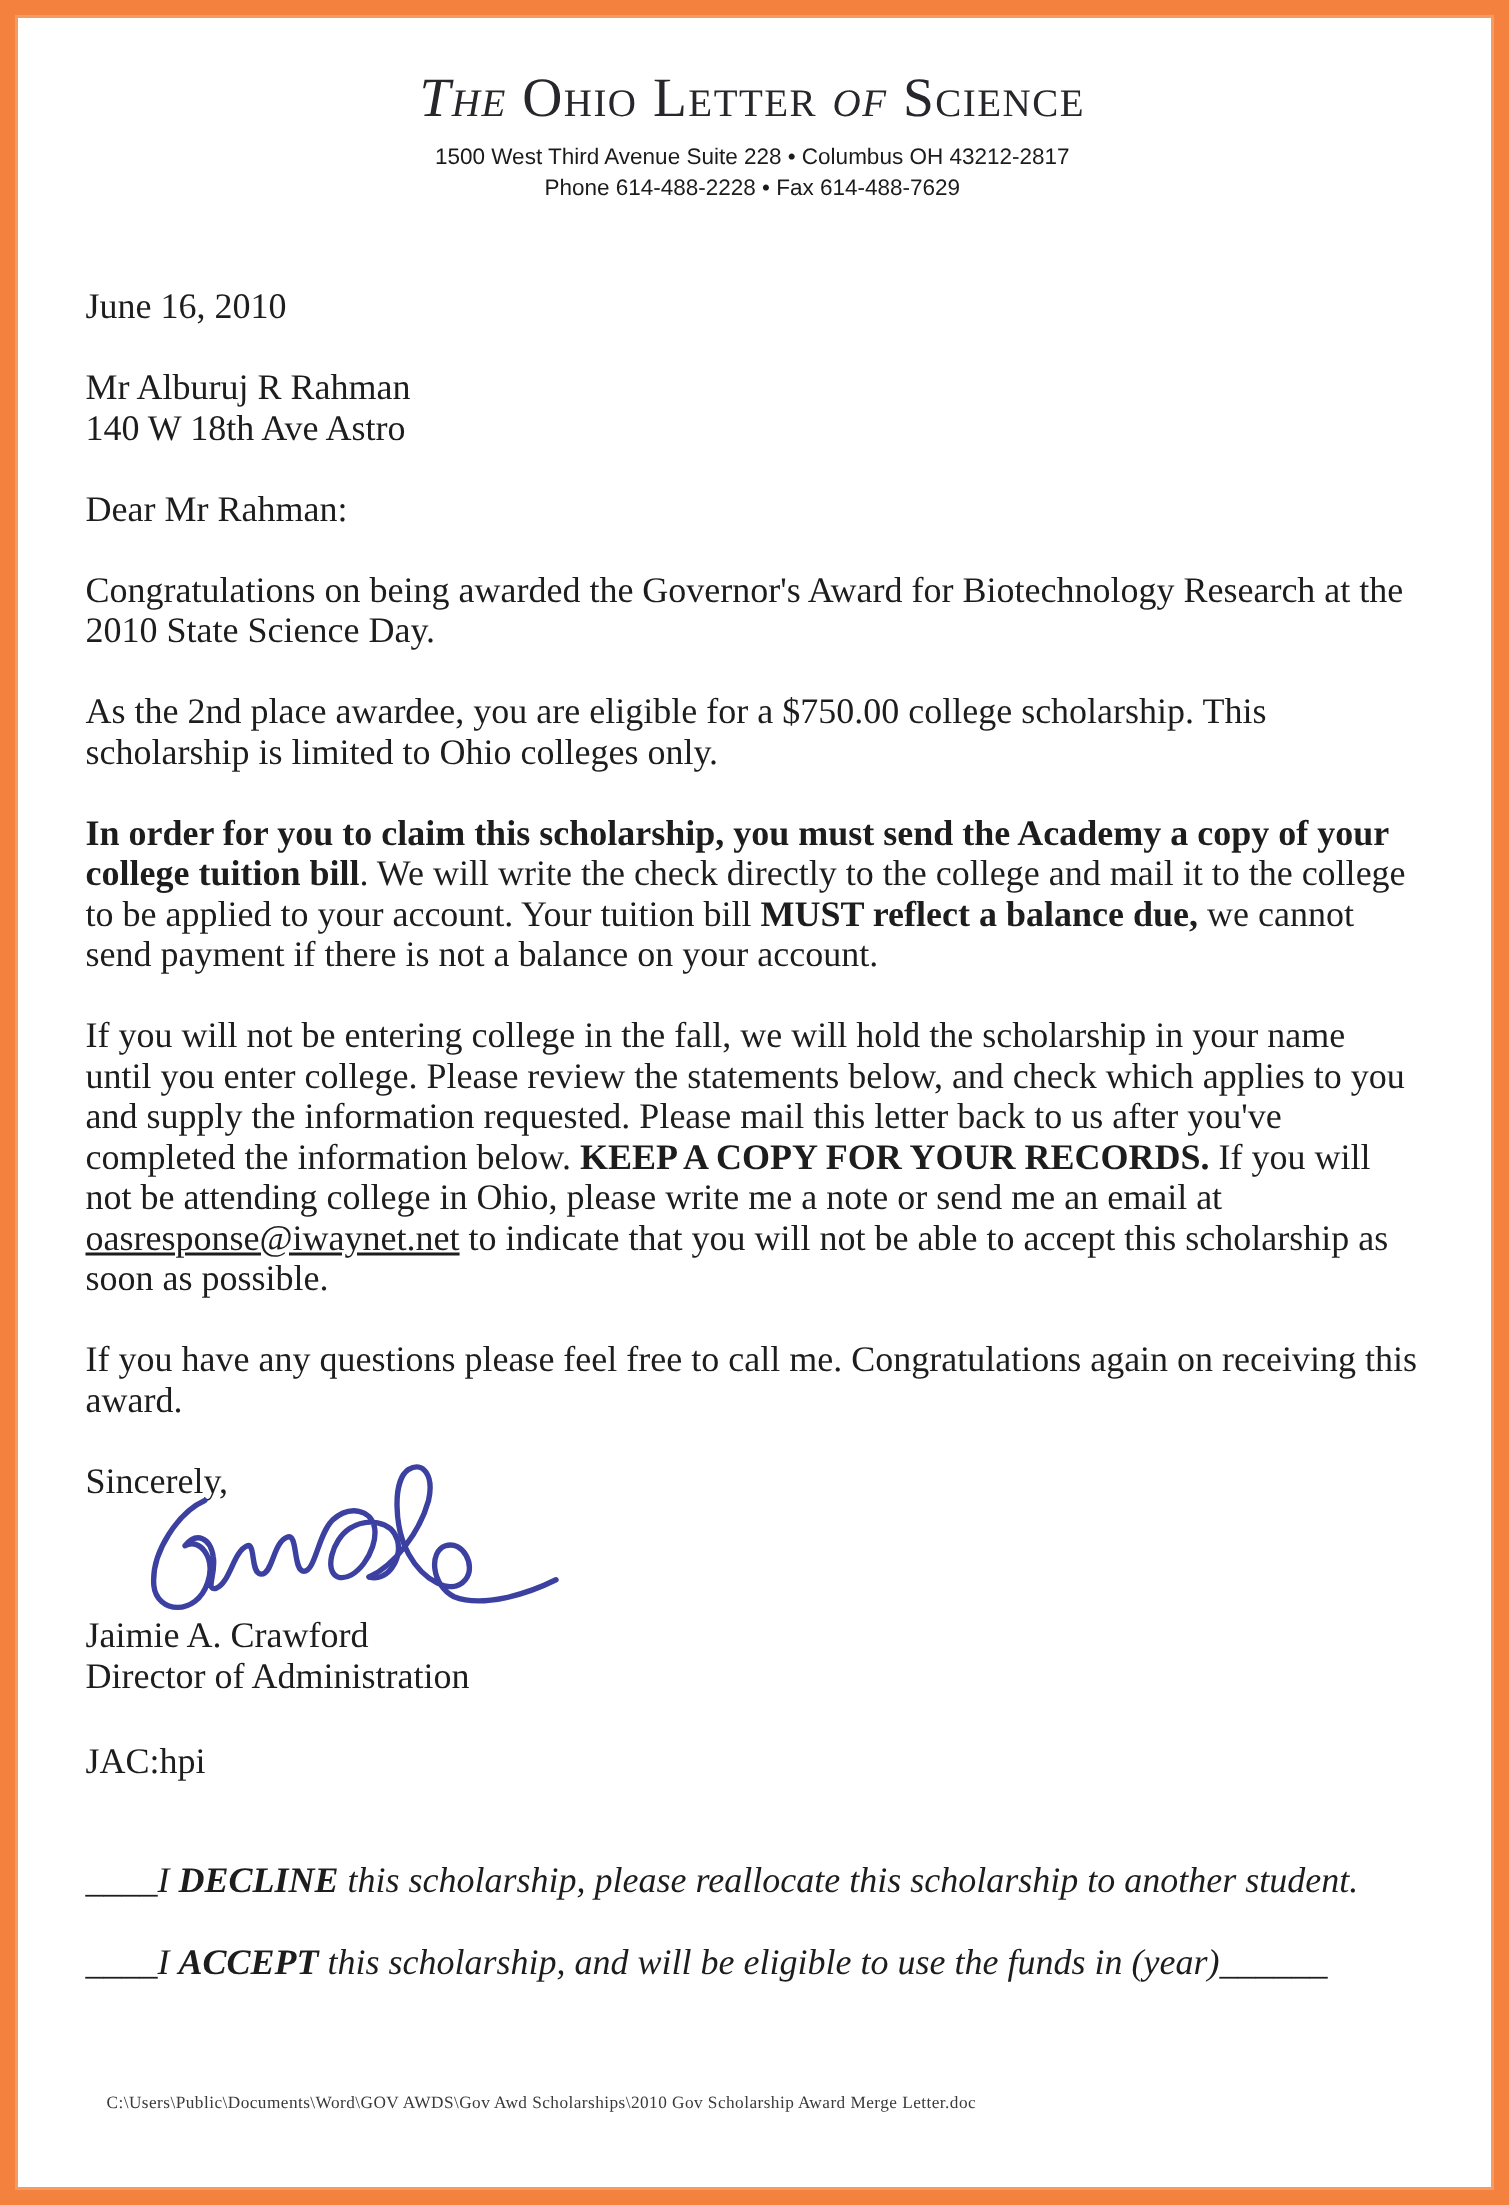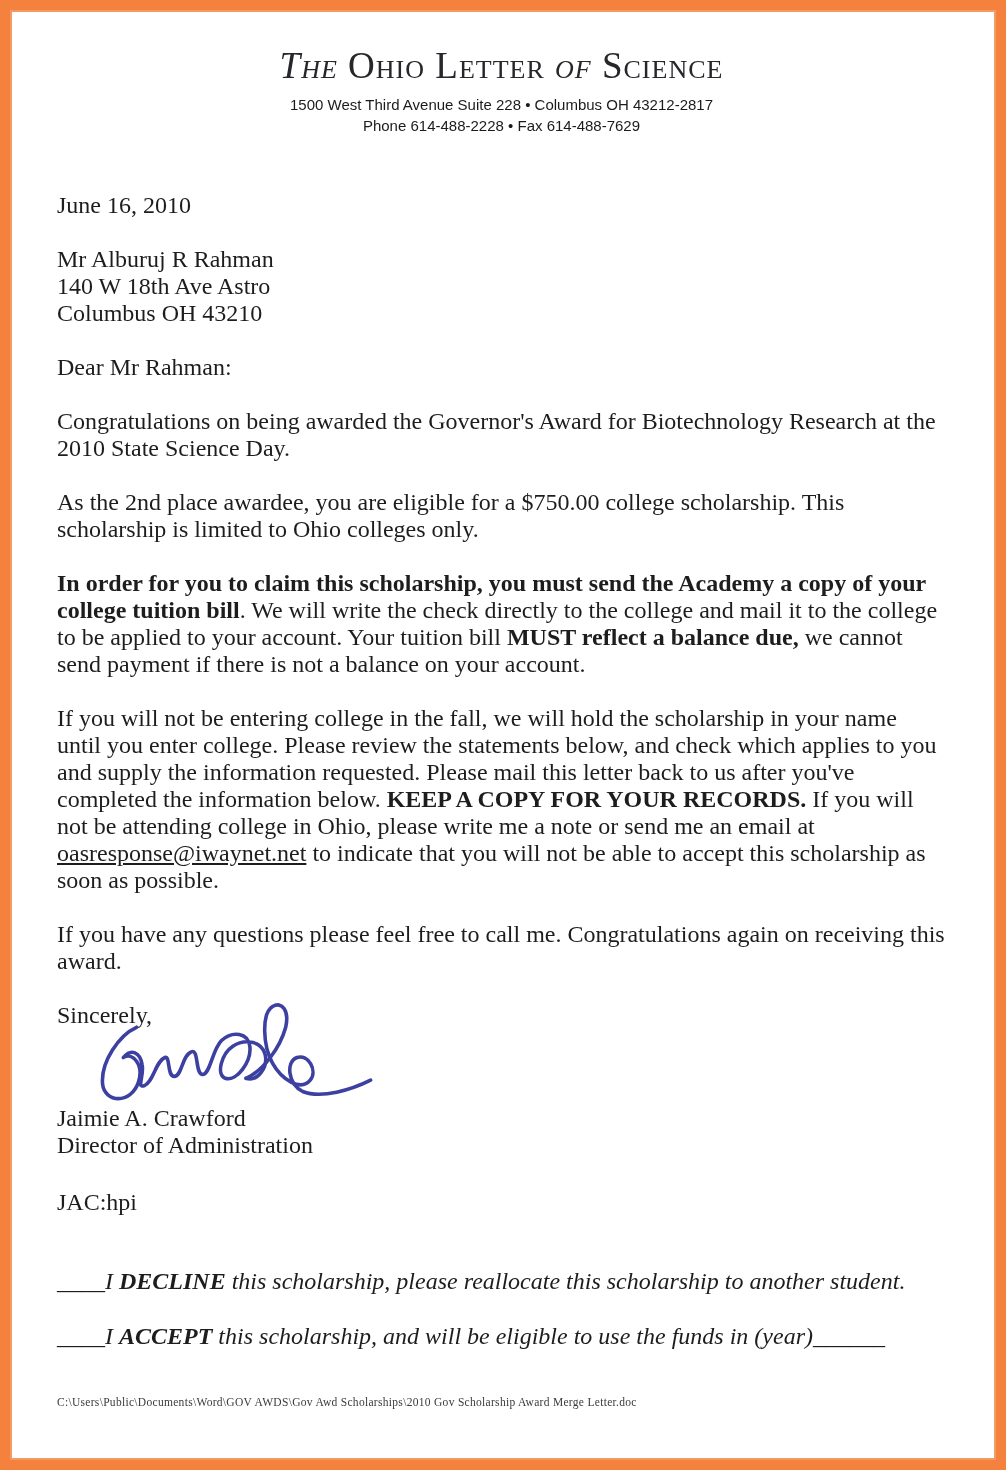--- a/index.html
+++ b/index.html
@@ -57,21 +57,21 @@
     width: 310px; height: 118px;
   }
   .signer { margin-top: -12px; }
   .reference { margin-top: 30px; }
   .options { margin-top: 52px; font-style: italic; }
   .option-line { margin-top: 0; }
   .option-line + .option-line { margin-top: 28px; }
   
   .footer-path {
     position: absolute;
-    left: 57px; top: 1396px;
+    left: 71px; top: 1396px;
     font-size: 11.5px;
     letter-spacing: 0.3px;
     color: #3a3a3a;
   }
 </style>
 </head>
 <body>
 
 <div class="page-border"></div>
 
@@ -84,21 +84,20 @@
       <div>Phone 614-488-2228 • Fax 614-488-7629</div>
     </div>
   </div>
 
   <div class="body-text">
     <div class="date-line">June 16, 2010</div>
 
     <div class="recipient">
       <div>Mr Alburuj R Rahman</div>
       <div>140 W 18th Ave Astro</div>
-      <div>Columbus OH 43210</div>
     </div>
 
     <div class="salutation">Dear Mr Rahman:</div>
 
     <div class="para"><span>Congratulations on being awarded the Governor's Award for Biotechnology Research at the 2010 State Science Day.</span></div>
     <div class="para"><span>As the 2nd place awardee, you are eligible for a $750.00 college scholarship. This scholarship is limited to Ohio colleges only.</span></div>
     <div class="para"><span class="b">In order for you to claim this scholarship, you must send the Academy a copy of your college tuition bill</span><span>. We will write the check directly to the college and mail it to the college to be applied to your account. Your tuition bill </span><span class="b">MUST reflect a balance due,</span><span> we cannot send payment if there is not a balance on your account.</span></div>
     <div class="para"><span>If you will not be entering college in the fall, we will hold the scholarship in your name until you enter college. Please review the statements below, and check which applies to you and supply the information requested. Please mail this letter back to us after you've completed the information below. </span><span class="b">KEEP A COPY FOR YOUR RECORDS.</span><span>  If you will not be attending college in Ohio, please write me a note or send me an email at </span><span class="u">oasresponse@iwaynet.net</span><span> to indicate that you will not be able to accept this scholarship as soon as possible.</span></div>
     <div class="para"><span>If you have any questions please feel free to call me. Congratulations again on receiving this award.</span></div>
 

